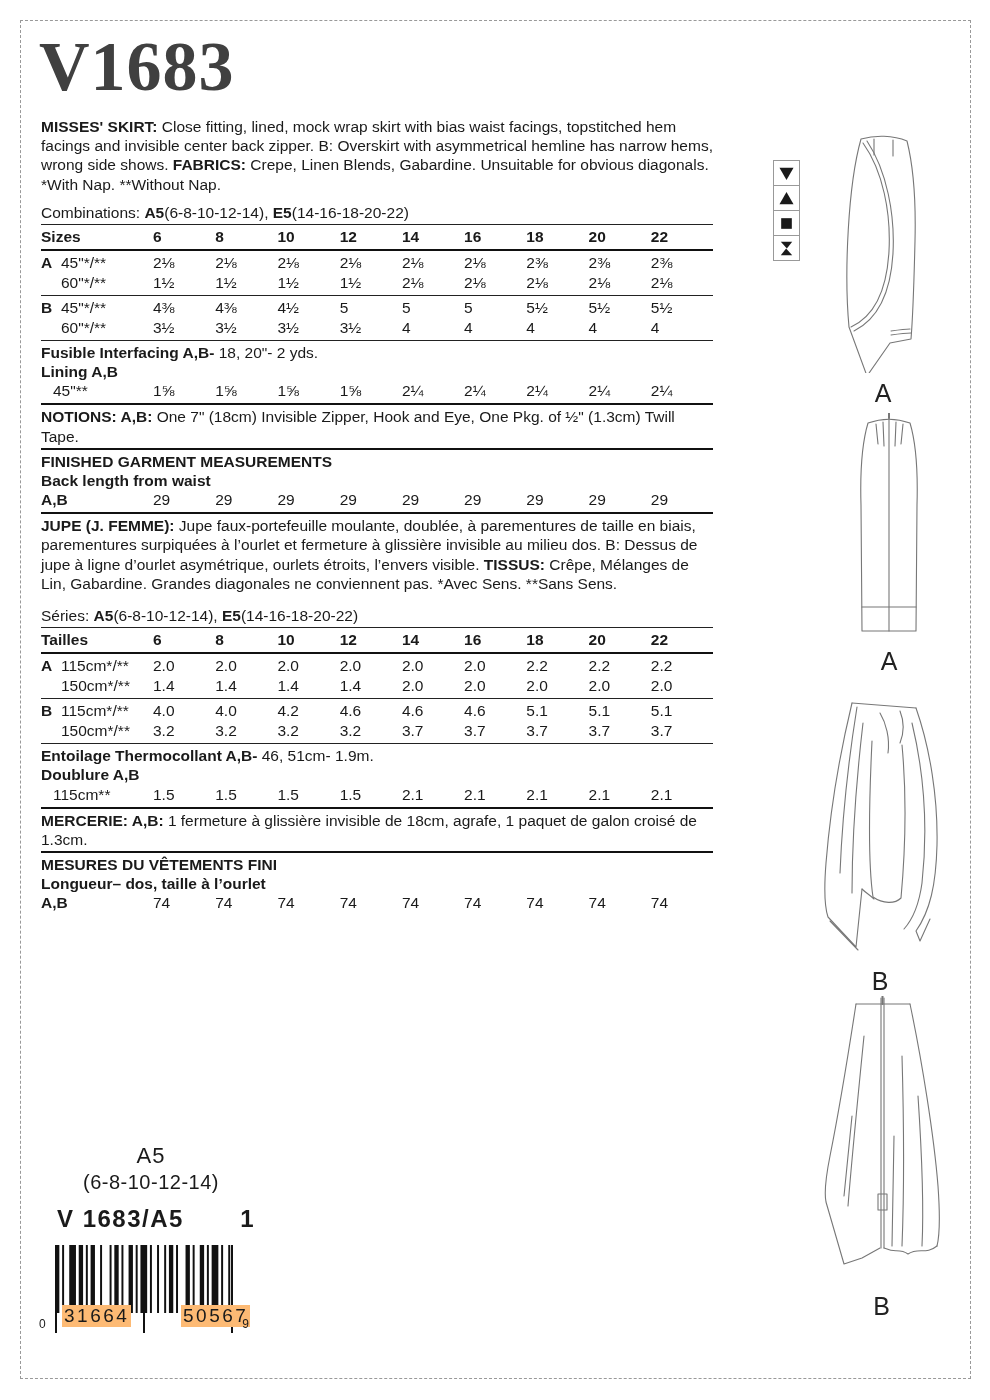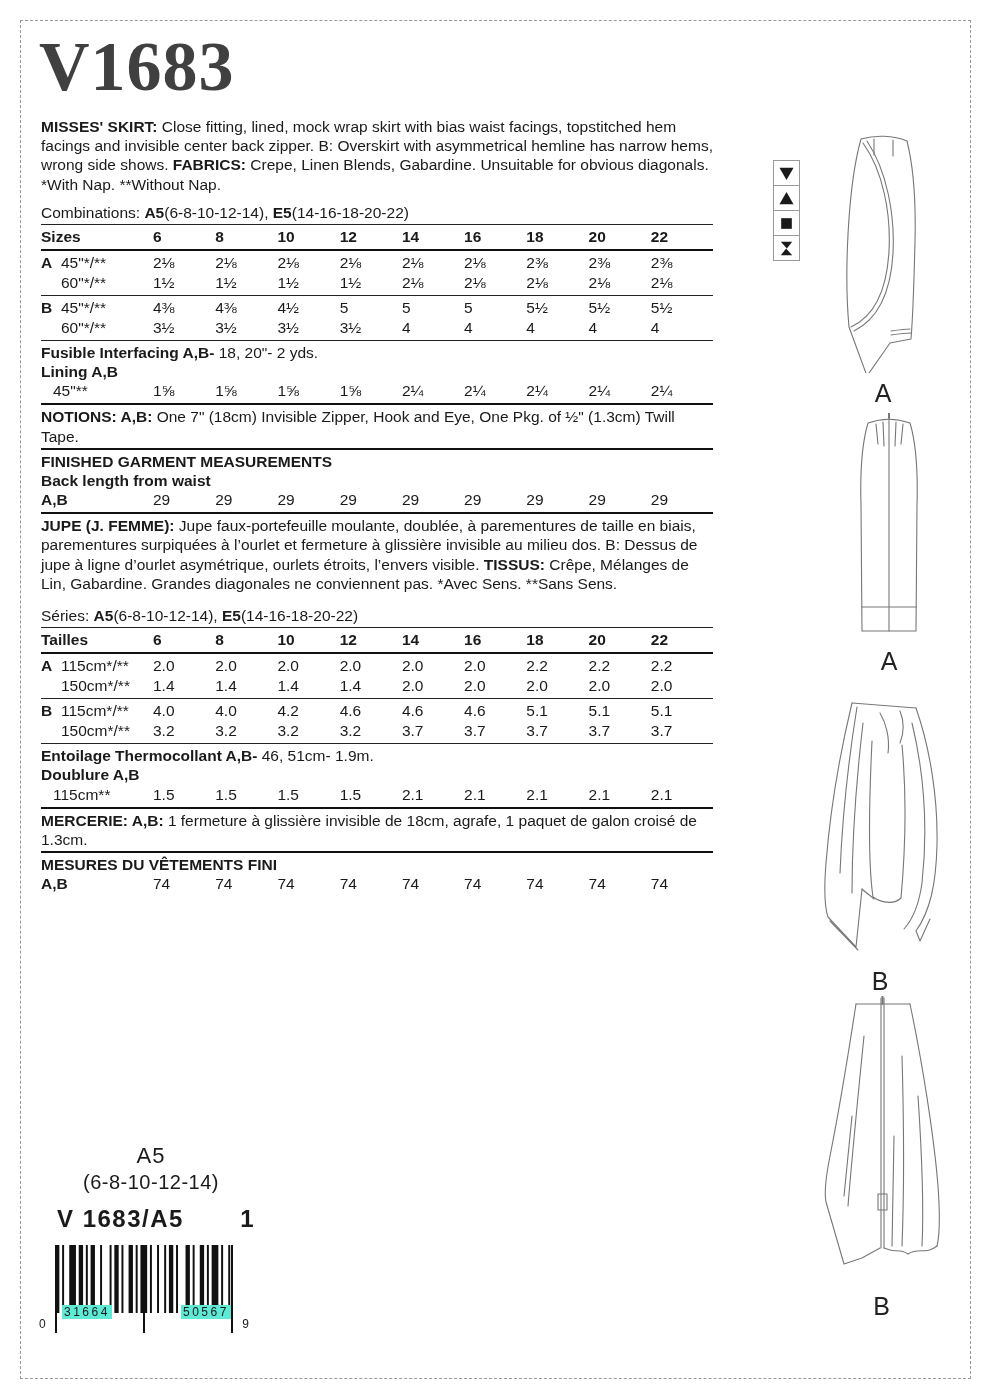--- a/index.html
+++ b/index.html
@@ -28,21 +28,21 @@
   figcaption{font-size:25px;color:#222;margin-top:2px;}
   .lineart{stroke:#777;fill:none;stroke-width:1.1;stroke-linejoin:round;stroke-linecap:round;}
   .nap{position:absolute;left:752px;top:140px;width:28px;}
   .napbox{width:27px;height:26px;border:1px solid #999;box-sizing:border-box;display:flex;align-items:center;justify-content:center;margin-top:-1px;background:#fff;}
   
   .kit-block{position:absolute;left:30px;top:1122px;width:200px;text-align:center;line-height:26px;}
   .kit{font-size:22px;letter-spacing:1px;}
   .kit-sizes{font-size:20px;letter-spacing:0.5px;}
   .sku-row{position:absolute;left:36px;top:1184px;width:198px;display:flex;justify-content:space-between;font-size:24px;font-weight:600;letter-spacing:1.5px;}
   .barcode{position:absolute;left:34px;top:1224px;width:182px;height:104px;}
-  .bc-num{position:absolute;font-size:12px;letter-spacing:2.5px;background:#5eead4;padding:0 2px;top:60px;}
+  .bc-num{position:absolute;font-size:19px;letter-spacing:2.5px;background:#fdba74;padding:0 2px;top:60px;}
   .bc-g1{left:7px;}
   .bc-g2{left:111px;margin-left:15px;}
   .bc-side{position:absolute;font-size:12px;top:72px;}
   .bc-lead{left:-16px;}
   .bc-trail{right:-12px;}
 </style>
 </head>
 <body>
 
 <div class="page">
@@ -294,20 +294,21 @@
           <span class="cell">2.1</span>
           <span class="cell">2.1</span>
         </span>
     </div>
     <div class="r2"></div>
 
     <p><span class="b">MERCERIE: A,B: </span><span>1 fermeture à glissière invisible de 18cm, agrafe, 1 paquet de galon croisé de 1.3cm.</span></p>
     <div class="r2"></div>
 
     <p class="b">MESURES DU VÊTEMENTS FINI</p>
+    <p class="b">Longueur– dos, taille à l’ourlet</p>
     <div class="trow">
       <span class="tlabel bold">
           <span class="ml">A,B</span>
         </span>
       <span class="cells">
           <span class="cell">74</span>
           <span class="cell">74</span>
           <span class="cell">74</span>
           <span class="cell">74</span>
           <span class="cell">74</span>

